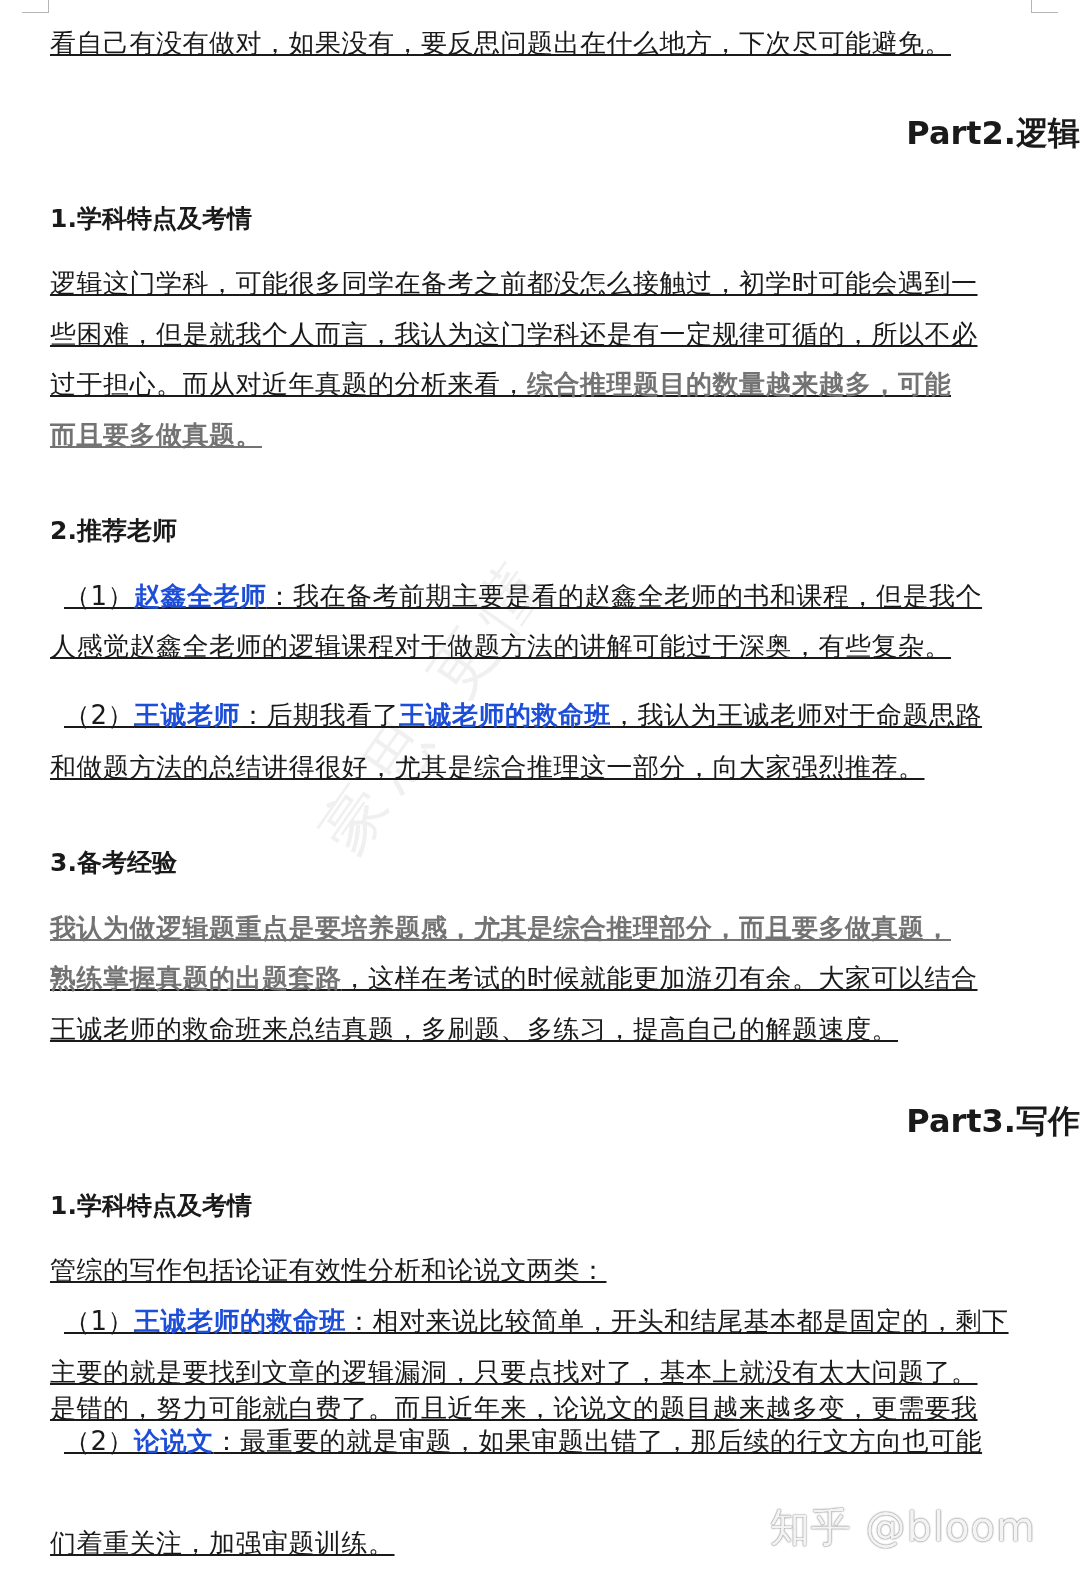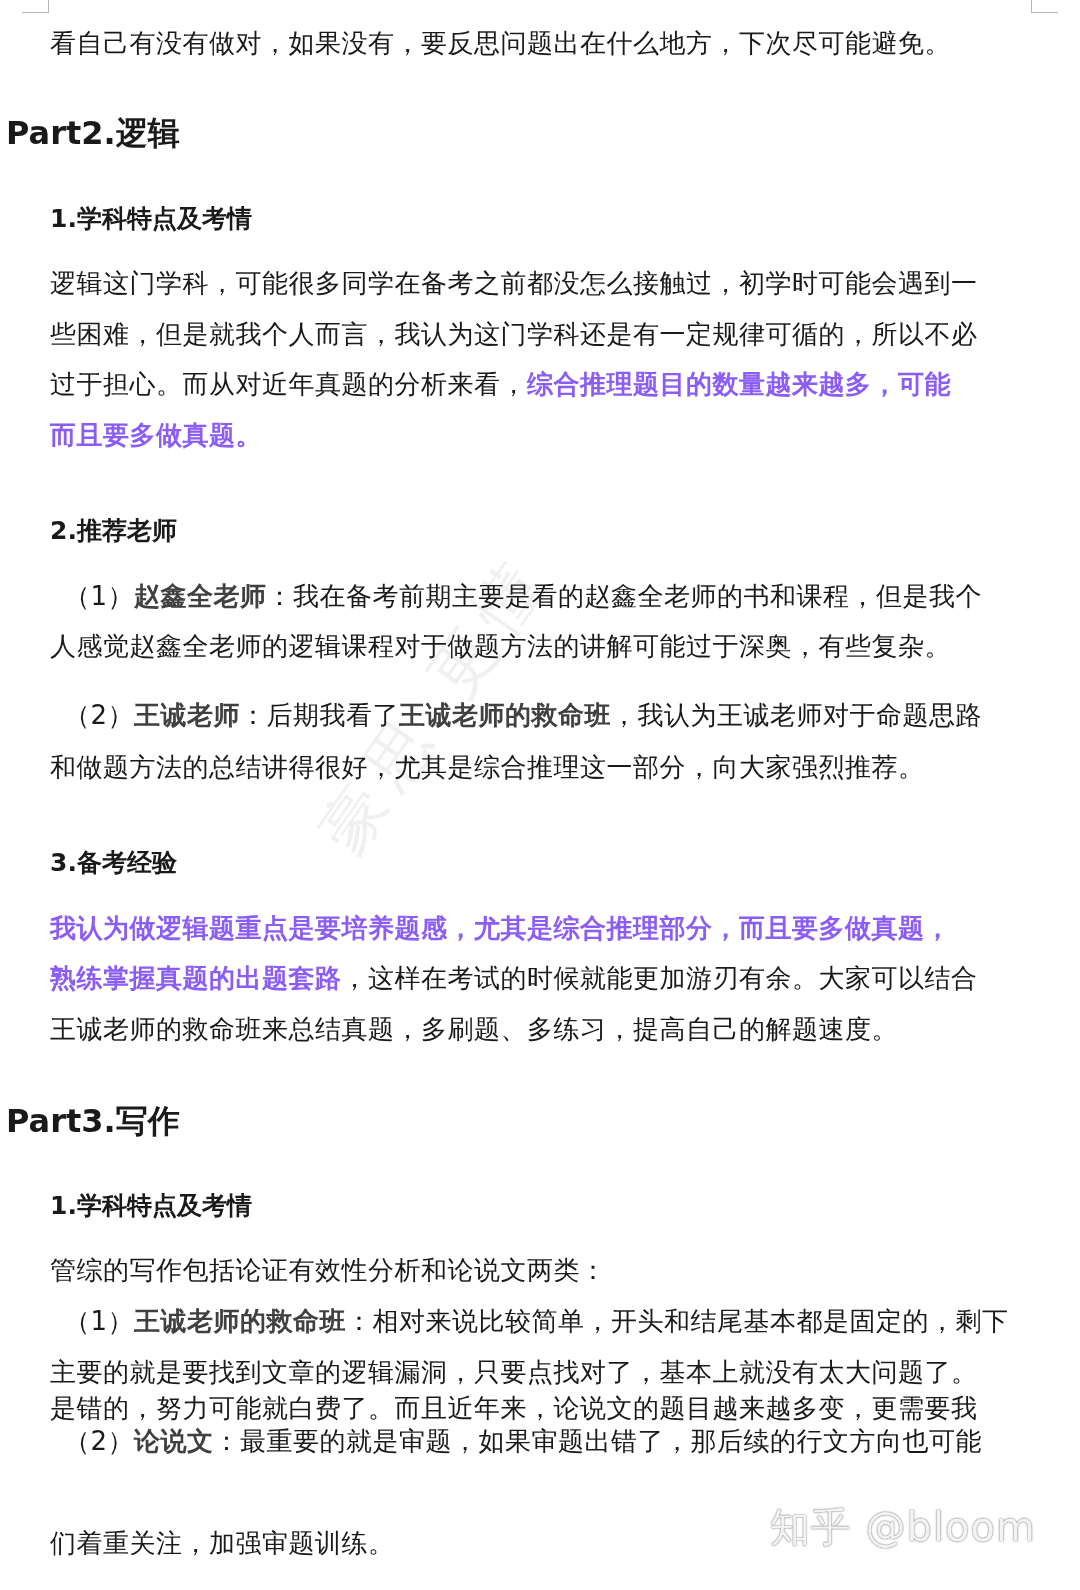--- a/index.html
+++ b/index.html
@@ -4,25 +4,25 @@
 <style>
   html, body { margin:0; padding:0; }
   body {
     width:1080px; height:1590px; background:#ffffff; position:relative; overflow:hidden;
     font-family: "DejaVu Sans", "Liberation Sans", sans-serif; color:#1a1a1a;
   }
   .corner { position:absolute; top:0; width:26px; height:12px; border-bottom:1px solid #b5b5b5; }
   .corner.left { left:22px; border-right:1px solid #b5b5b5; }
   .corner.right { right:22px; border-left:1px solid #b5b5b5; }
   .abs { position:absolute; left:50px; right:50px; white-space:nowrap; }
-  .body-text { font-size:26px; line-height:51px; letter-spacing:0.5px; }
-  .h-part { font-size:32px; font-weight:bold; text-align:left; left:0; right:0;padding-left:6px; }
+  .body-text { font-size:26px; line-height:51px; letter-spacing:0.5px;text-decoration:underline; }
+  .h-part { font-size:32px; font-weight:bold; text-align:right; left:0; right:0;padding-left:6px; }
   .h-sec { font-size:25px; font-weight:bold; }
-  .red { color:#8b5cf6; font-weight:bold; }
-  .bold { font-weight:bold; color:#404040; }
+  .red { color:#737373; font-weight:bold; }
+  .bold { font-weight:bold; color:#1d4ed8; }
   .item { padding-left:14px; }
   .watermark {
     position:absolute; left:300px; top:820px; font-size:64px; color:rgba(0,0,0,0.06);
     transform:rotate(-55deg); transform-origin:left top; white-space:nowrap; letter-spacing:14px;
   }
   .brand {
     position:absolute; right:44px; top:1500px; font-size:40px; color:rgba(255,255,255,0.9);
     text-shadow:0 0 2px #888, 0 0 1px #666; letter-spacing:1px;
   }
 </style>

